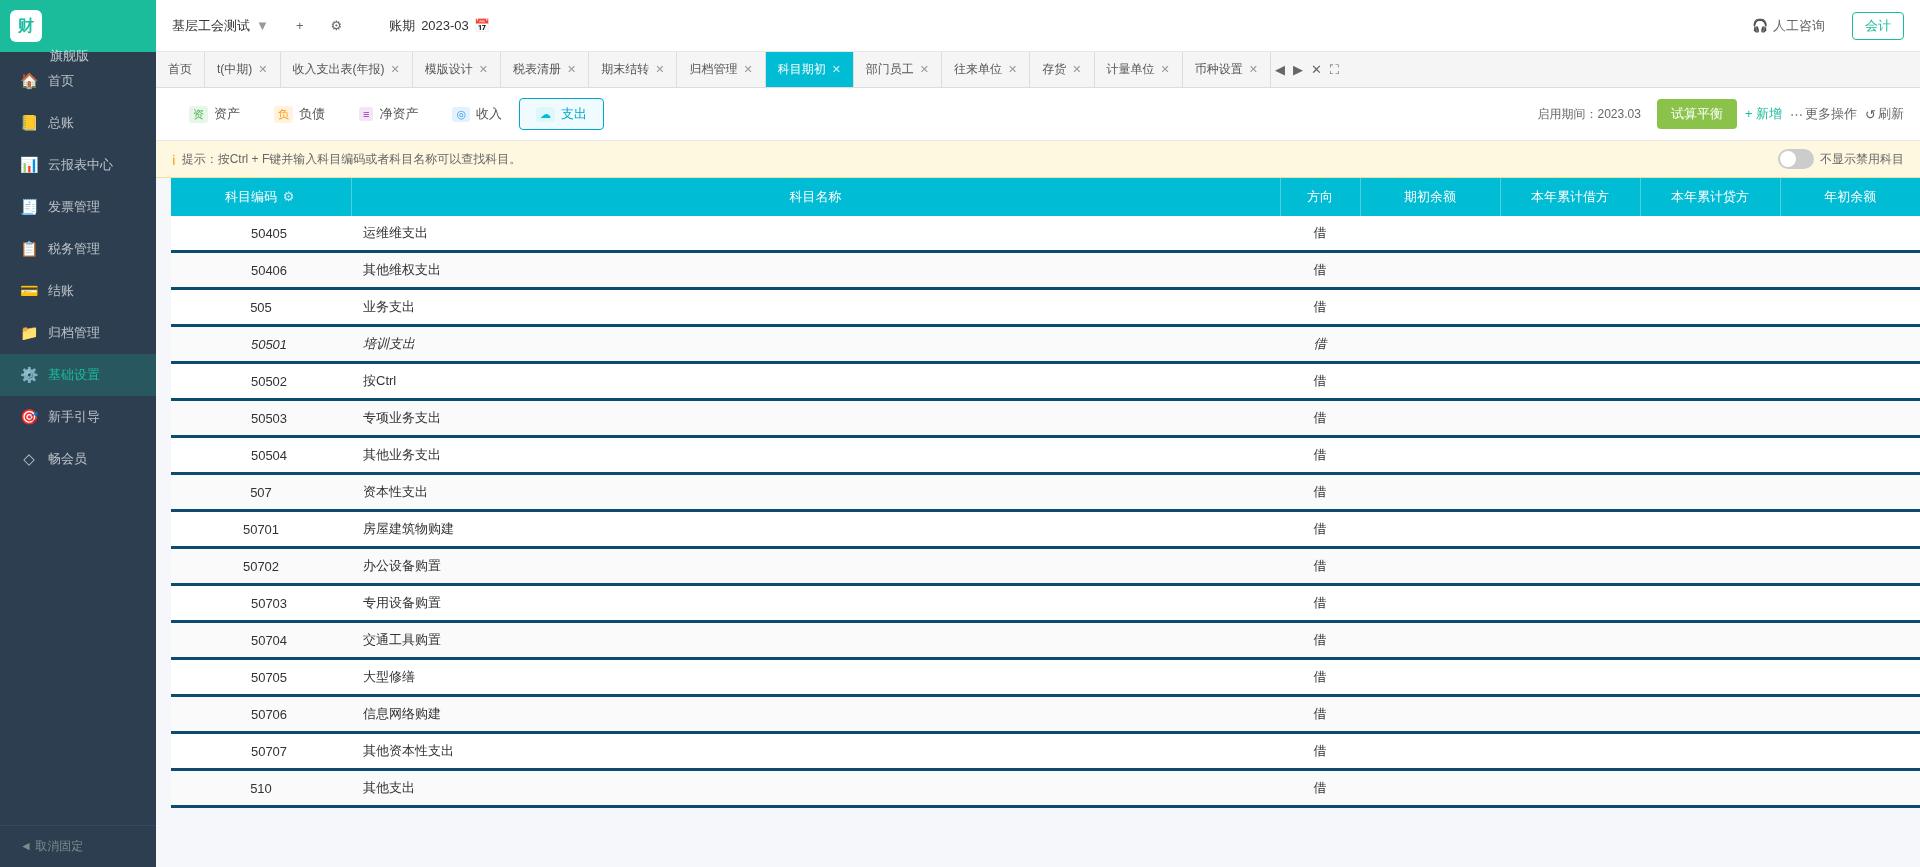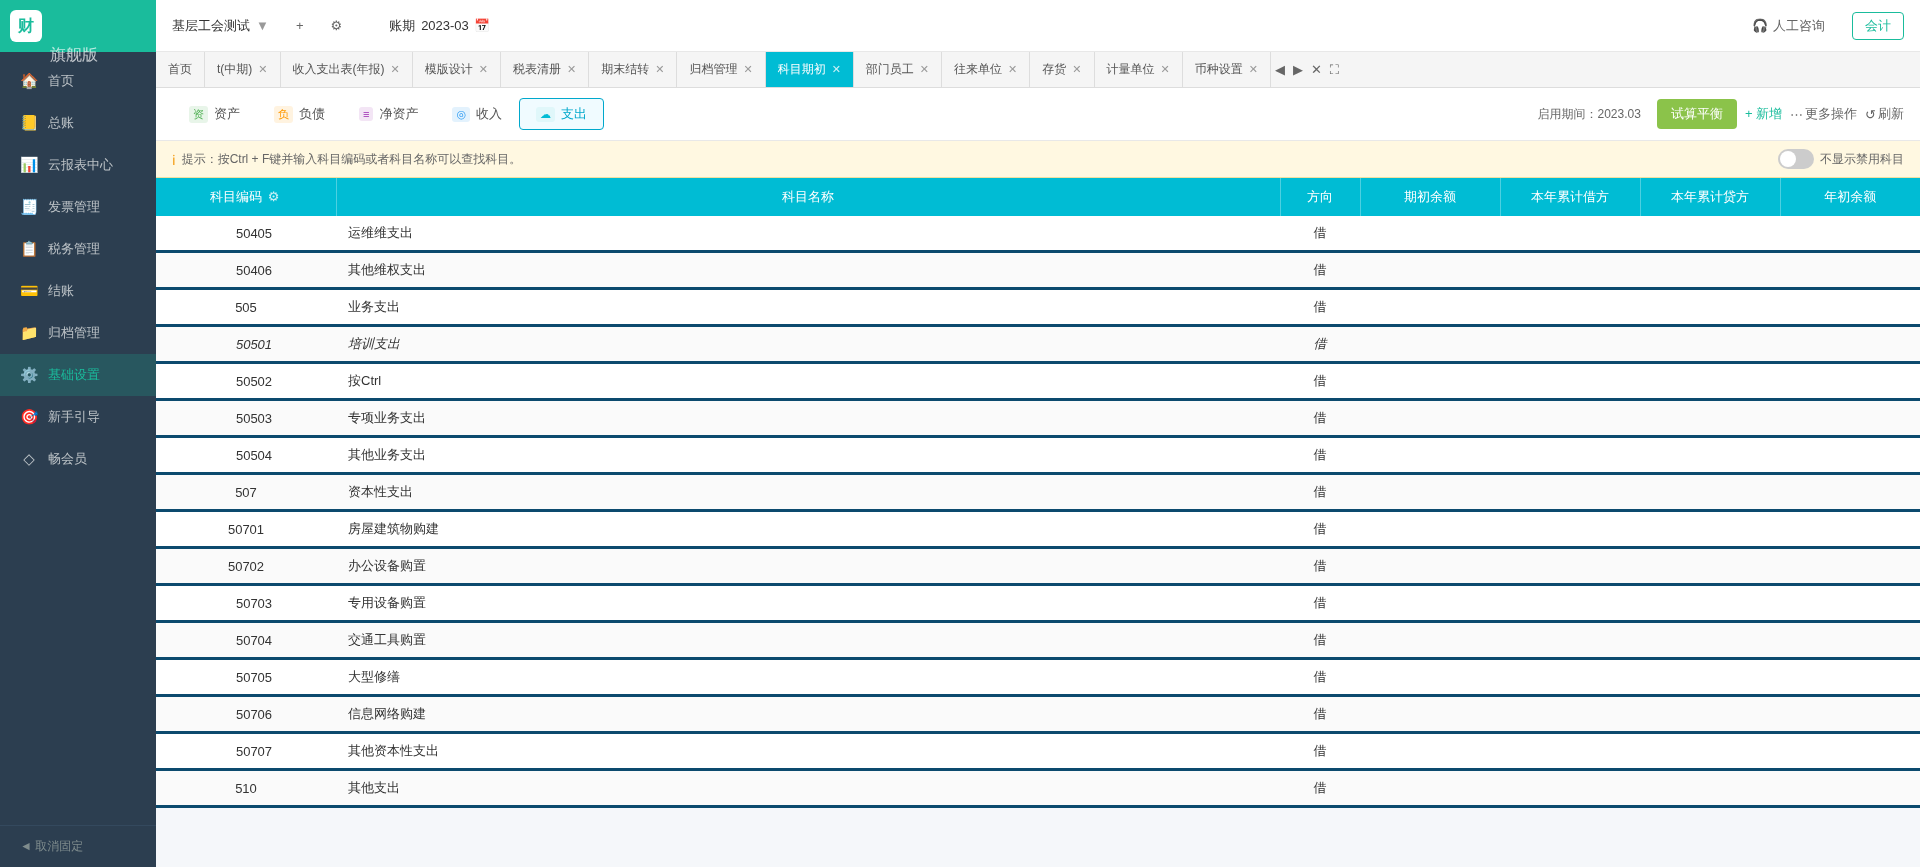--- a/index.html
+++ b/index.html
@@ -23,21 +23,21 @@
       height: 52px;
     }
     .logo-icon {
       width: 32px; height: 32px;
       background: white;
       border-radius: 6px;
       display: flex; align-items: center; justify-content: center;
       font-size: 16px; color: #1abc9c; font-weight: bold;
     }
     .logo-text { color: #4c1d95; font-size: 10px; font-weight: bold; line-height: 1.2; }
-    .logo-sub { color: rgba(255,255,255,0.7); font-size: 16px; margin-top: 47px; }
+    .logo-sub { color: rgba(255,255,255,0.7); font-size: 13px; margin-top: 47px; }
     .sidebar-nav { flex: 1; padding: 8px 0; }
     .nav-item {
       display: flex; align-items: center; gap: 10px;
       padding: 12px 20px;
       color: #bdc3c7;
       cursor: pointer;
       font-size: 13px;
     }
     .nav-item.active { background: rgba(26,188,156,0.2); color: #1abc9c; }
     .nav-icon { font-size: 15px; width: 18px; text-align: center; }
@@ -159,21 +159,21 @@
     .toggle-switch::after {
       content: '';
       width: 16px; height: 16px;
       background: white;
       border-radius: 50%;
       position: absolute;
       top: 2px; left: 2px;
     }
 
     
-    .table-wrap { flex: 1; overflow-y: auto; overflow-x: hidden; }
+    .table-wrap { flex: 1; overflow-y: auto; overflow-x: hidden; margin-left: 15px; }
     table { width: 100%; border-collapse: collapse; background: white; }
     thead tr { background: #00bcd4; color: white; }
     thead th {
       padding: 10px 12px;
       font-size: 13px;
       font-weight: normal;
       text-align: center;
       border-right: 1px solid rgba(255,255,255,0.3);
     }
     thead th:last-child { border-right: none; }

